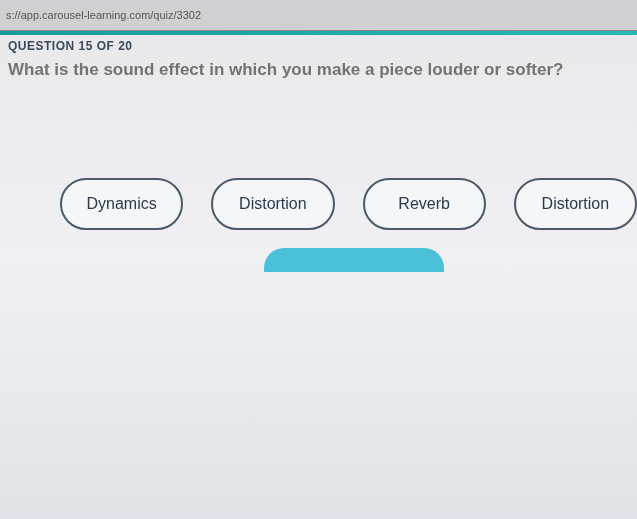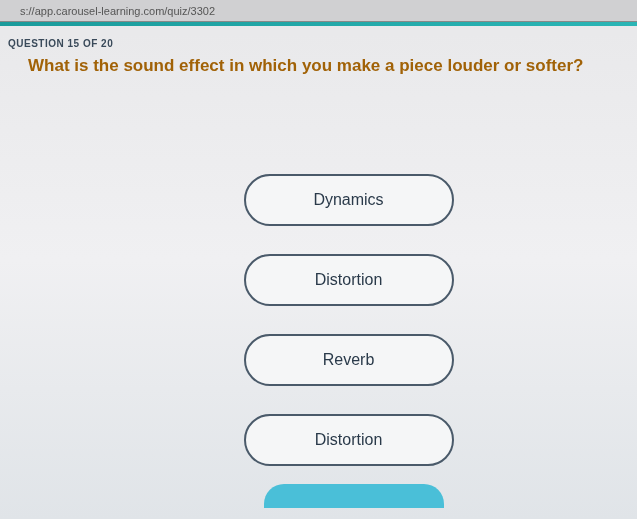--- a/index.html
+++ b/index.html
@@ -9,55 +9,54 @@
     }
     body {
       width: 637px;
       height: 519px;
       font-family: Arial, Helvetica, sans-serif;
       background: linear-gradient(180deg, #e8e8ea 0%, #f0f0f2 50%, #e0e4e8 100%);
       overflow: hidden;
       position: relative;
     }
     .url-bar {
-      height: 22px;
+      height: 31px;
       background: #d0d0d2;
       border-bottom: 1px solid #888;
-      padding: 2px 20px;
+      padding: 2px 6px;
       font-size: 11px;
       color: #555;
       display: flex;
       align-items: center;
       overflow: hidden;
       white-space: nowrap;
     }
     .divider-bar {
       height: 4px;
       background: linear-gradient(90deg, #1a9b9b 0%, #2ab5b5 100%);
     }
     .question-counter {
-      font-size: 10px;
+      font-size: 12px;
       color: #3a4a5a;
       font-weight: bold;
-      padding: 12px 8px 2px 8px;
+      padding: 4px 8px 2px 8px;
       letter-spacing: 0.5px;
       text-transform: uppercase;
     }
     .question-text {
       font-size: 17px;
       font-weight: bold;
-      color: #a16207;
+      color: #737373;
       padding: 4px 10px 12px 8px;
       line-height: 1.3;
-      margin-left: 20px;
     }
     .options-container {
       margin-top: 85px;
       display: flex;
-      flex-direction: column;
+      flex-direction: row;
       align-items: center;
       gap: 28px;
       padding-left: 60px;
     }
     .option-pill {
       width: 210px;
       height: 52px;
       border: 2px solid #4a5a6a;
       border-radius: 26px;
       background: #f5f6f7;

